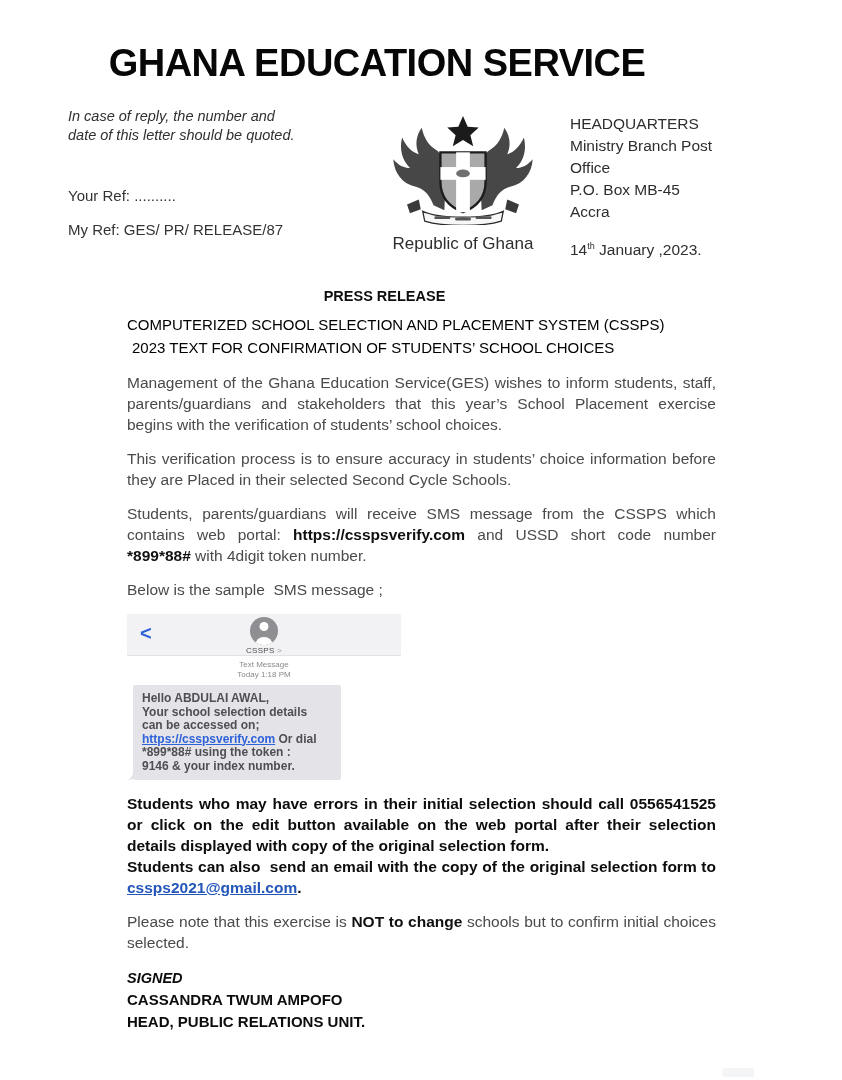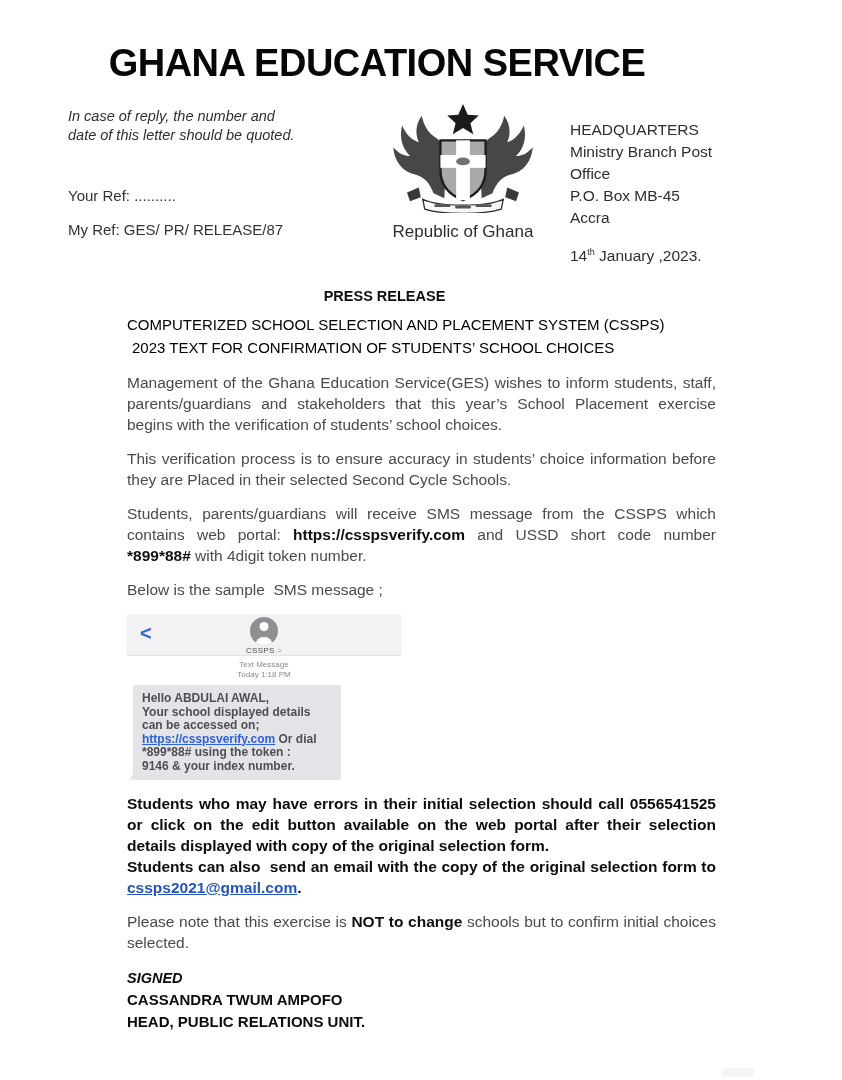--- a/index.html
+++ b/index.html
@@ -8,23 +8,23 @@
   .page { position:relative; width:754px; height:1080px; background:#ffffff; overflow:hidden; }
 
   
   .org-title { padding-top:42px; text-align:center; font-size:38px; font-weight:800;
                letter-spacing:-0.5px; color:#070707; }
   .letterhead { position:absolute; top:103px; left:0; right:0; height:165px; }
   .lh-left { position:absolute; left:68px; top:4px; width:260px; }
   .reply-note { font-style:italic; font-size:14.5px; line-height:19px; color:#303030; }
   .your-ref { margin-top:42px; font-size:15px; color:#333; }
   .my-ref { margin-top:17px; font-size:15px; color:#333; }
-  .lh-center { position:absolute; left:378px; top:0px; width:170px; text-align:center; }
+  .lh-center { position:absolute; left:378px; top:12px; width:170px; text-align:center; }
   .emblem-caption { margin-top:5px; font-size:17px; color:#2d2d2d; }
-  .lh-right { position:absolute; left:570px; top:16px; font-size:15.5px; line-height:22px; color:#2e2e2e; }
+  .lh-right { position:absolute; left:570px; top:10px; font-size:15.5px; line-height:22px; color:#2e2e2e; }
   .lh-date { margin-top:16px; }
   sup { font-size:9px; vertical-align:super; line-height:0; }
 
   
   .content { position:absolute; top:270px; left:127px; width:589px;
              font-size:15.5px; color:#4a4a4a; }
   .press-release { margin-top:18px; text-align:center; padding-right:74px;
                    font-size:14.5px; font-weight:700; color:#0e0e0e; }
   .subject { margin-top:9px; font-size:15px; font-weight:400; line-height:23px; color:#000000; }
   .subject .line2 { padding-left:5px; }
@@ -127,21 +127,21 @@
         <span class="sms-back">&lt;</span>
         <div class="sms-avatar">
           <span class="avatar-head"></span>
           <span class="avatar-body"></span>
         </div>
         <div class="sms-name"><span>CSSPS</span> <span class="chev">&gt;</span></div>
       </div>
       <div class="sms-meta"><span>Text Message</span><br><span>Today 1:18 PM</span></div>
       <div class="sms-bubble">
         <span>Hello ABDULAI AWAL,</span><br>
-        <span>Your school displayed details</span><br>
+        <span>Your school selection details</span><br>
         <span>can be accessed on;</span><br>
         <a class="sms-link">https://csspsverify.com</a><span class="ws"> Or dial</span><br>
         <span>*899*88# using the token :</span><br>
         <span>9146 &amp; your index number.</span>
       </div>
     </div>
 
 
     <p class="body bold-block"><span>Students who may have errors in their initial selection should call 0556541525 or click on the edit button available on the web portal after their selection details displayed with copy of the original selection form.</span><br><span class="ws">Students can also  send an email with the copy of the original selection form to </span><a class="email-link">cssps2021@gmail.com</a><span>.</span></p>
 

